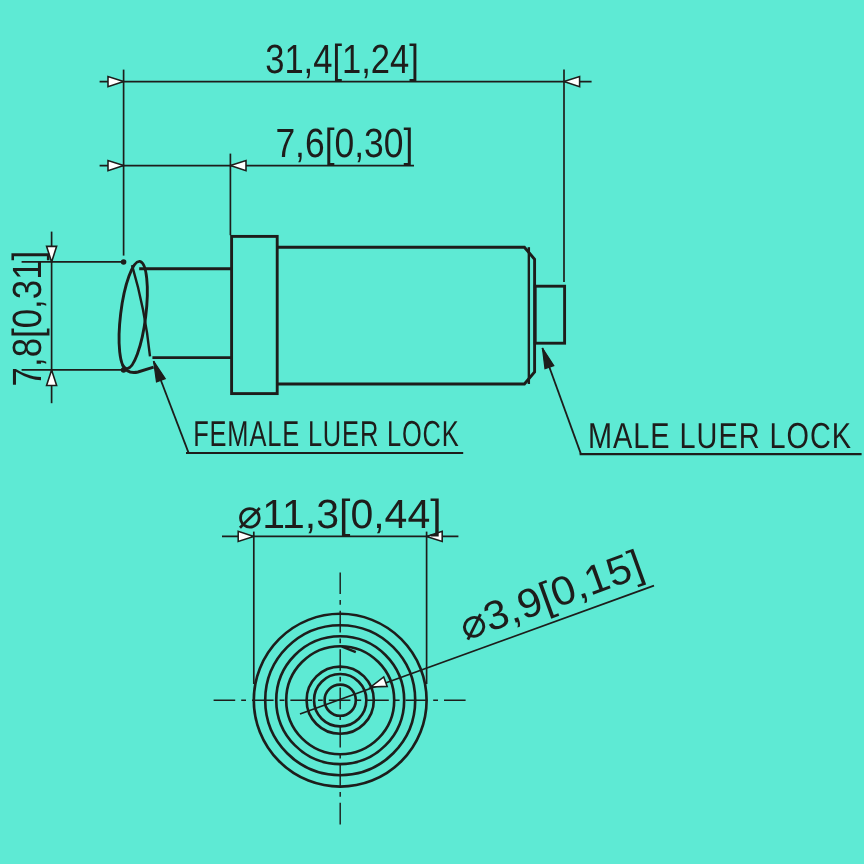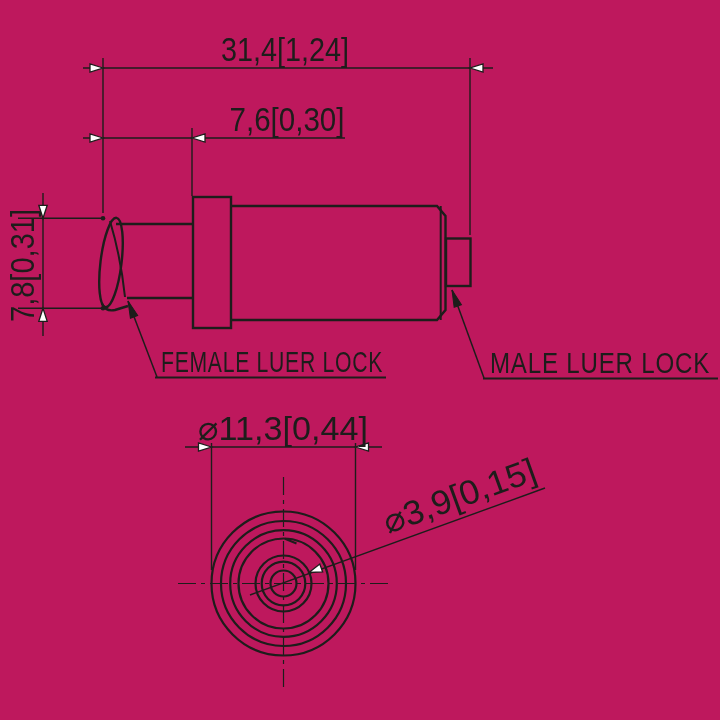--- a/index.html
+++ b/index.html
@@ -1,16 +1,16 @@
 <!DOCTYPE html>
 <html><head>
 <meta charset="utf-8">
 <style>
   html,body{margin:0;padding:0;background:#ffffff;}
-  .canvas{width:720px;height:720px;background:#be185d;position:relative;overflow:hidden;}
+  .canvas{width:720px;height:720px;background:#5eead4;position:relative;overflow:hidden;}
   svg{display:block;}
   .outline{stroke:#1d1d1b;stroke-width:2.4;fill:none;stroke-linejoin:miter;}
   .edge{stroke:#1d1d1b;stroke-width:2;fill:none;}
   .circ{stroke:#1d1d1b;stroke-width:2.2;fill:none;}
   .dim{stroke:#1d1d1b;stroke-width:1.4;fill:none;}
   .lead{stroke:#1d1d1b;stroke-width:1.5;fill:none;}
   .under{stroke:#1d1d1b;stroke-width:1.8;fill:none;}
   .cl{stroke:#1d1d1b;stroke-width:1.2;fill:none;stroke-dasharray:18 5 4 5;}
   .arr-open{fill:#ffffff;stroke:#1d1d1b;stroke-width:1.3;}
   .arr-fill{fill:#1d1d1b;stroke:#1d1d1b;stroke-width:1;}

